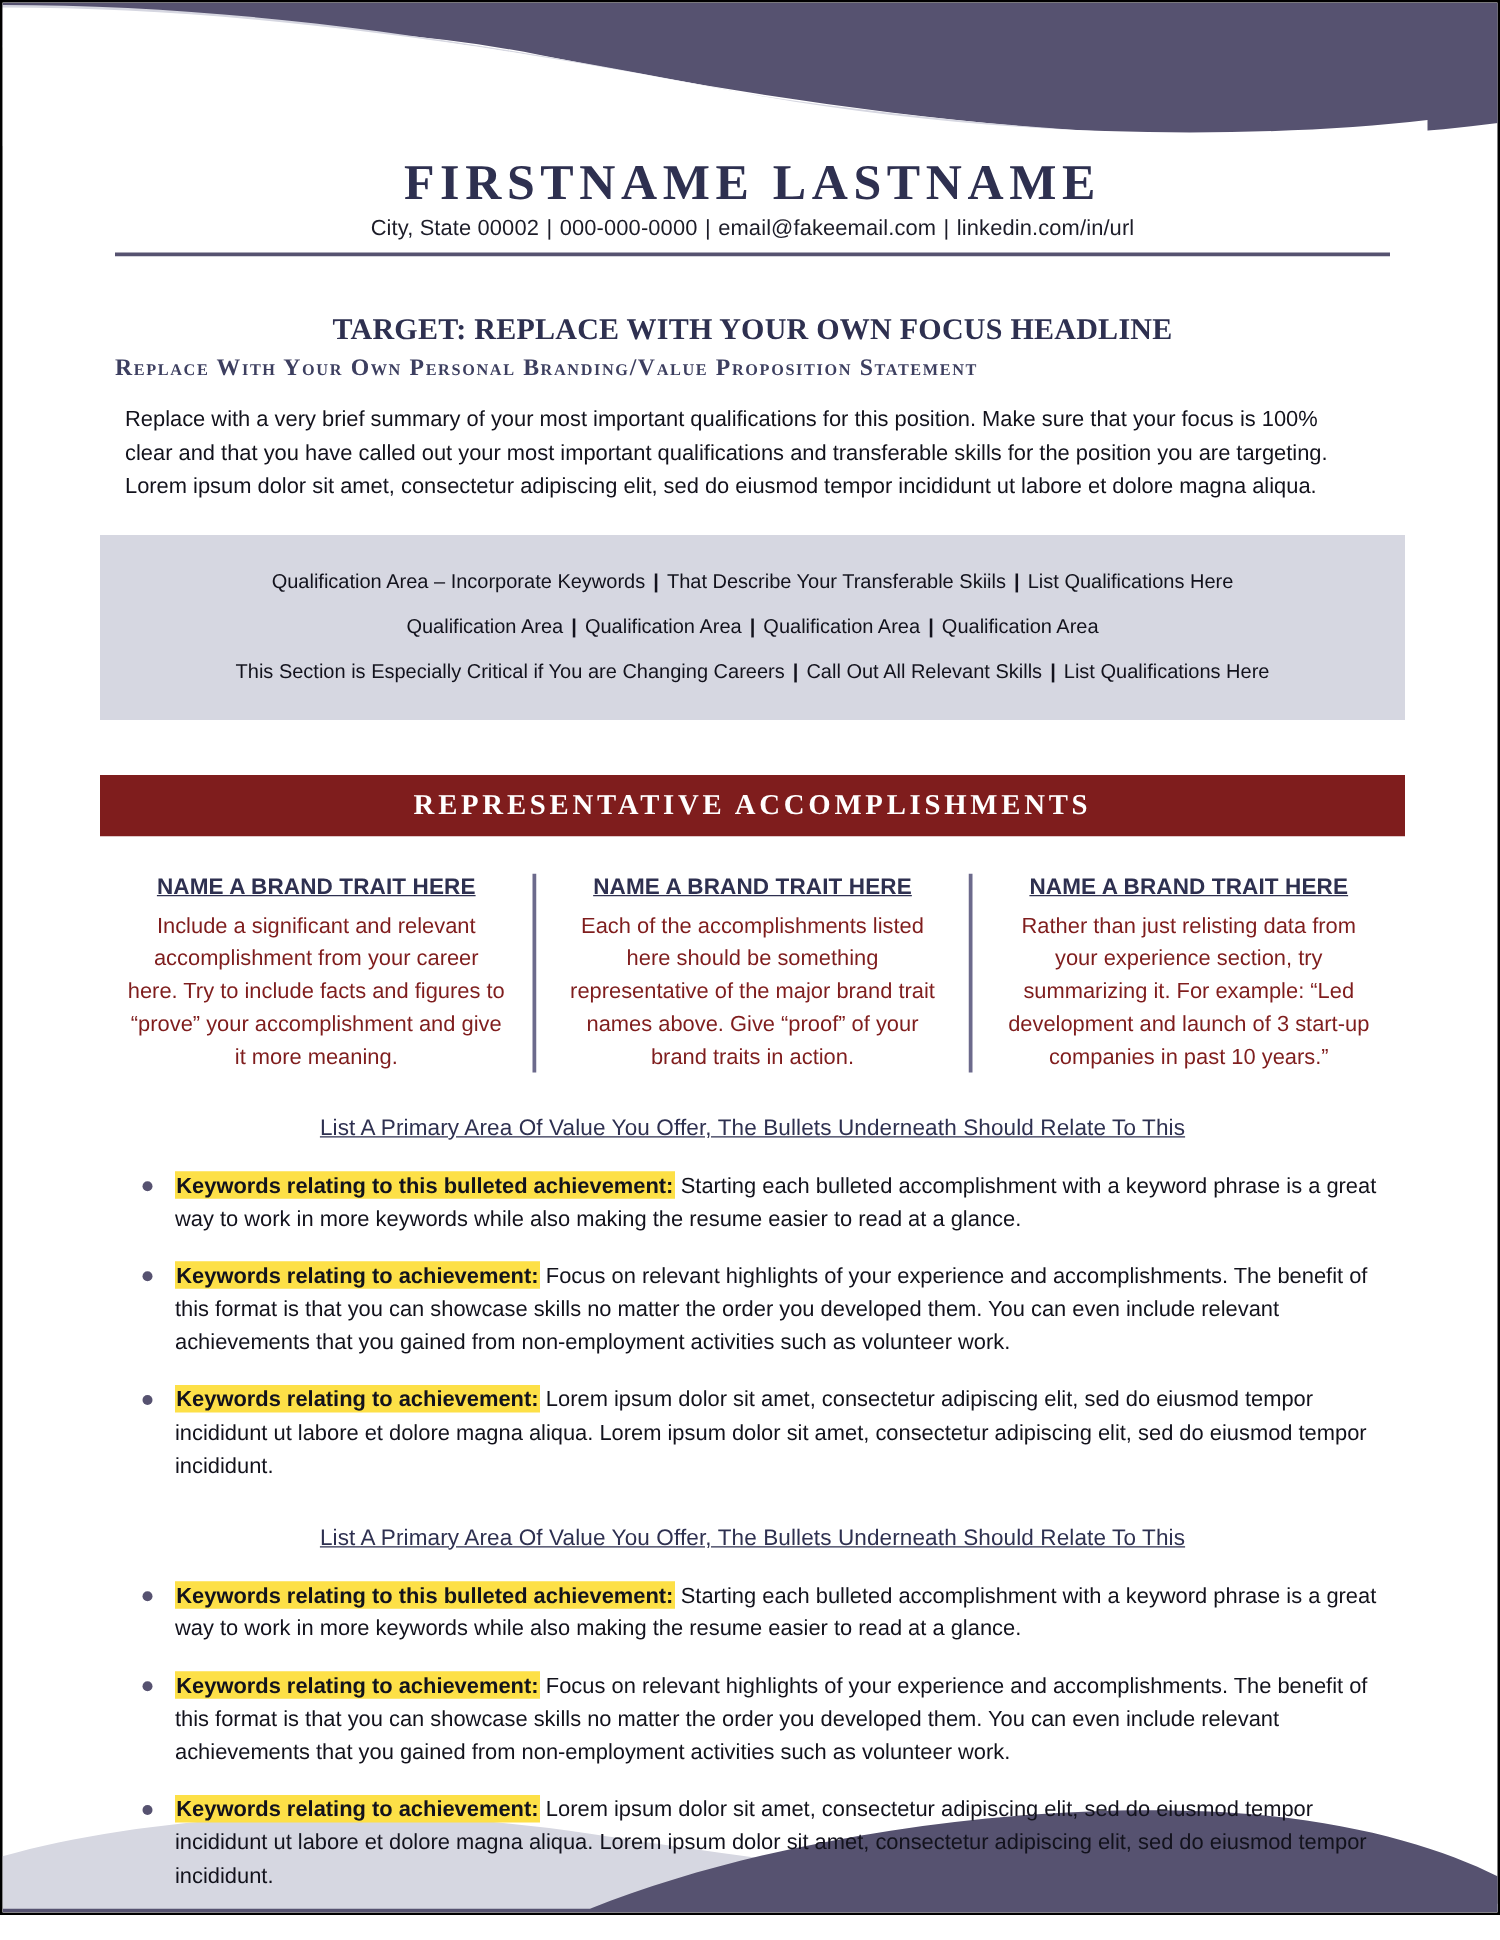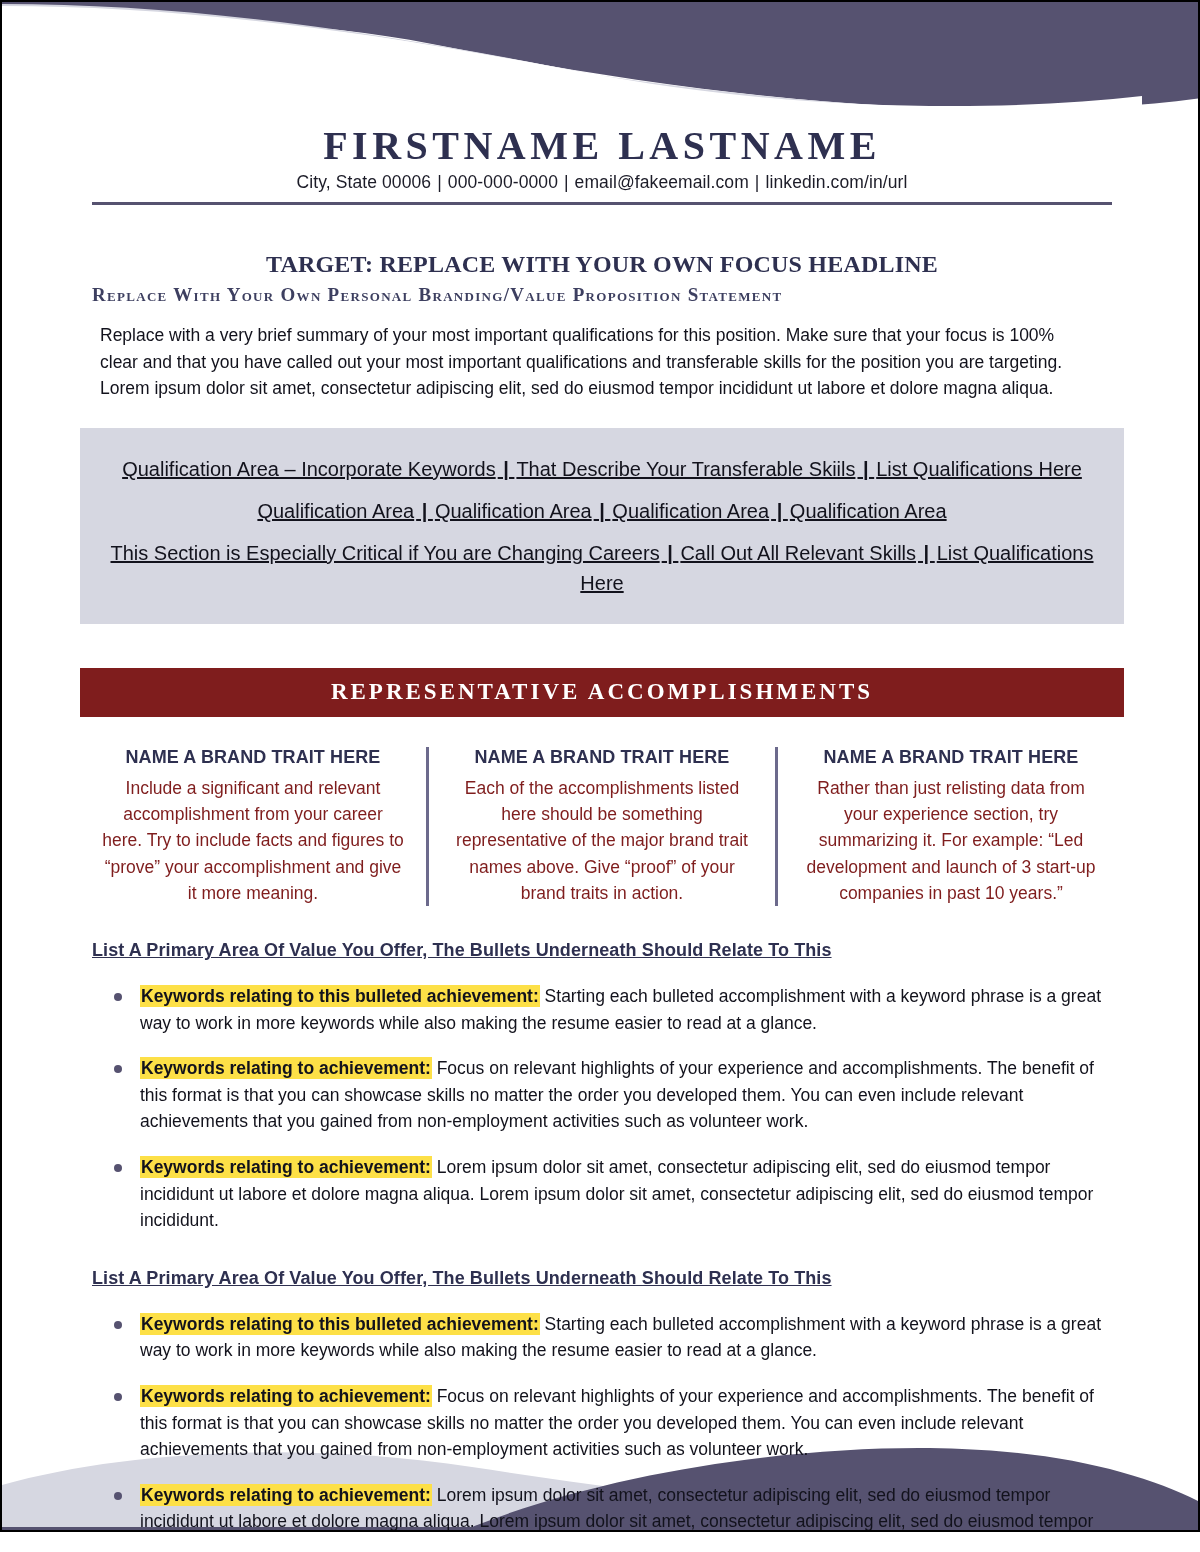--- a/index.html
+++ b/index.html
@@ -92,25 +92,24 @@
   }
 
   
   .qual-box {
     background: #d6d7e1;
     padding: 20px 20px 20px 20px;
     margin: 0 -12px 44px -12px;
   }
   .qual-line {
     text-align: center;
-    font-size: 20px;
+    font-size: 16px;
     color: #12121c;
     line-height: 1.5;
     padding: 6px 0;
-    text-decoration: underline;
   }
   .qual-line .pipe {
     font-weight: bold;
     padding: 0 2px;
   }
 
   
   .section-bar {
     background: #7f1d1d;
     color: #ffffff;
@@ -134,34 +133,36 @@
     text-align: center;
     box-sizing: border-box;
   }
   .accomp-col + .accomp-col {
     border-left: 3px solid #6c6a8c;
   }
   .accomp-title {
     font-size: 18px;
     font-weight: bold;
     color: #2e3050;
+    text-decoration: underline;
     margin-bottom: 7px;
     letter-spacing: 0.1px;
   }
   .accomp-text {
     font-size: 17.5px;
     line-height: 1.5;
     color: #7f1d1d;
   }
 
   .value-section { margin-top: 34px; }
 
   .value-subhead {
+    text-align: center;
     font-size: 18px;
-    font-weight: bold;
+    font-weight: normal;
     color: #2e3050;
     text-decoration: underline;
     margin: 34px 0 22px 0;
     letter-spacing: 0.1px;
   }
 
   ul.bullets {
     list-style: none;
     margin: 0;
     padding: 0;
@@ -207,21 +208,21 @@
   <svg class="swoosh swoosh-bottom" viewBox="0 0 1200 115" preserveAspectRatio="none">
     <path d="M0,70 C120,36 300,26 470,52 C680,84 900,112 1200,108 L1200,115 L0,115 Z" fill="#d6d7e1"></path>
     <path d="M0,112 C320,112 420,112 470,112 C470,112 470,112 470,112 C620,52 820,28 960,34 C1070,38 1150,62 1200,88 L1200,115 L0,115 Z" fill="#565270"></path>
   </svg>
 
   <div class="content">
 
     <div class="name">FIRSTNAME LASTNAME</div>
 
     <div class="contact">
-      <span>City, State 00006</span>
+      <span>City, State 00002</span>
       <span class="sep">|</span>
       <span>000-000-0000</span>
       <span class="sep">|</span>
       <span>email@fakeemail.com</span>
       <span class="sep">|</span>
       <span>linkedin.com/in/url</span>
     </div>
 
     <div class="header-rule"></div>
 

